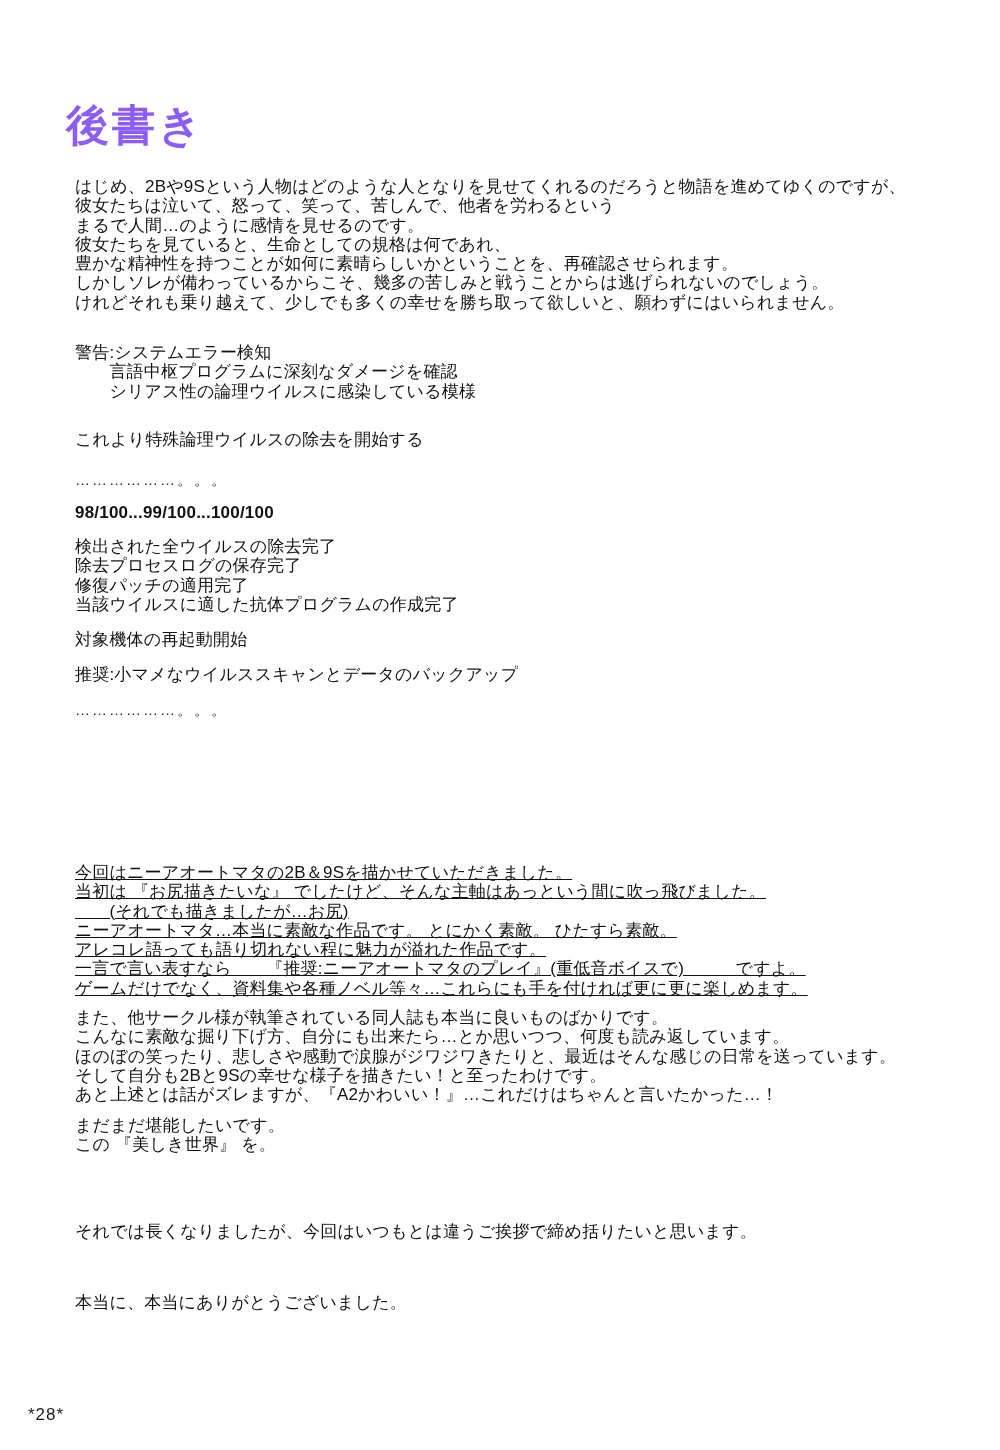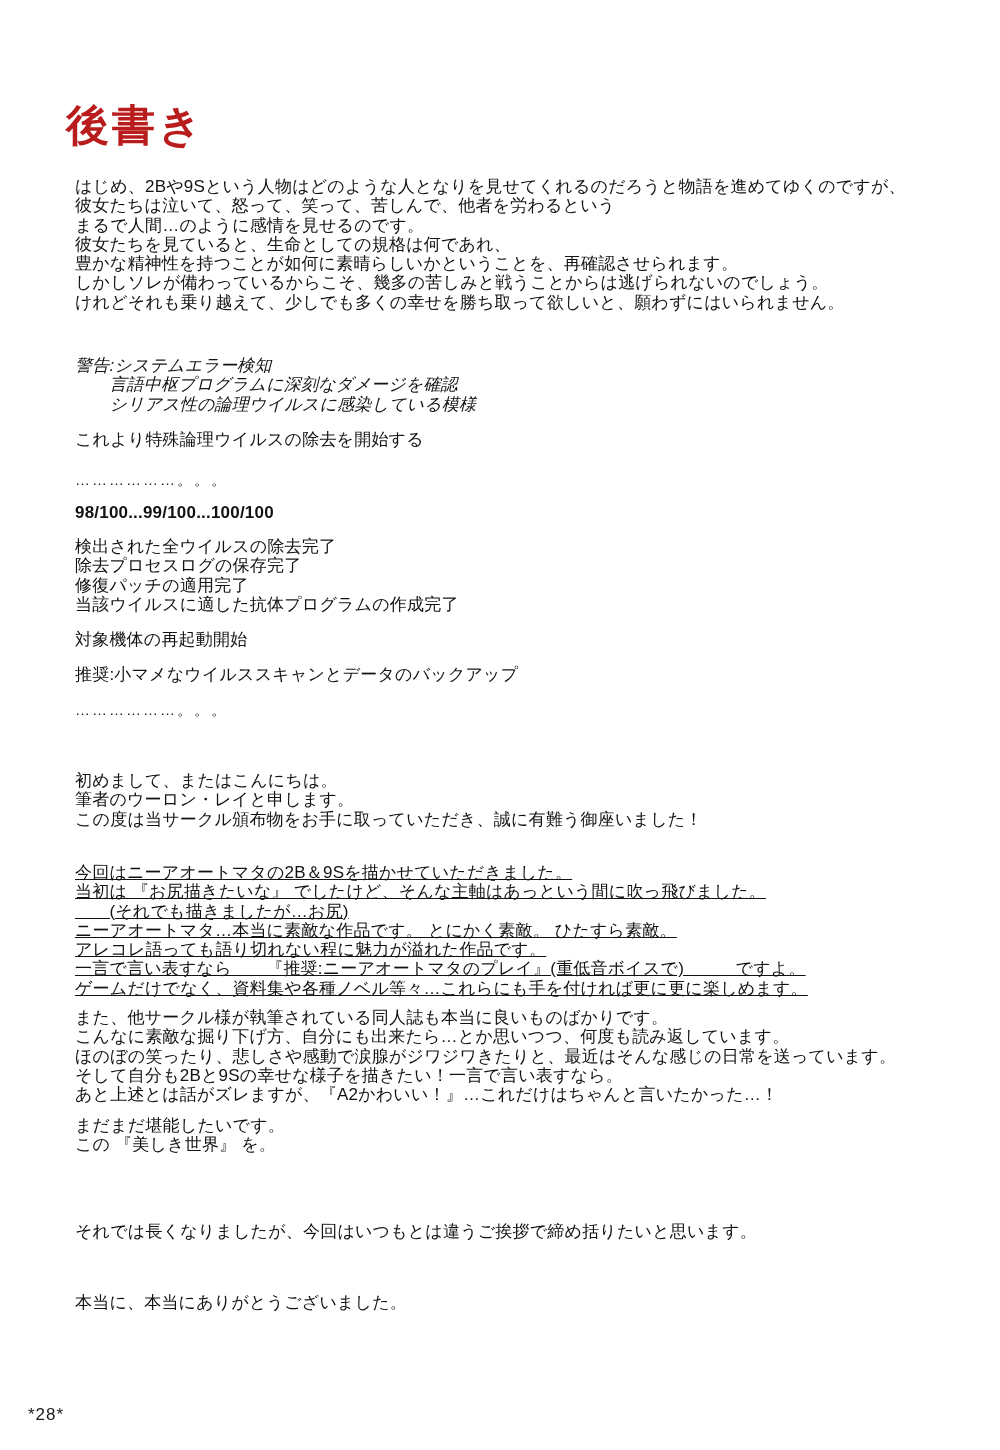--- a/index.html
+++ b/index.html
@@ -16,39 +16,39 @@
     font-family: "Liberation Sans", sans-serif;
     color: #121212;
   }
   .doc-title {
     position: absolute;
     left: 66px;
     top: 68px;
     font-size: 43px;
     font-weight: 600;
     letter-spacing: 3px;
-    color: #b91c1c;
+    color: #8b5cf6;
   }
   .block {
     position: absolute;
     left: 75px;
     font-size: 17px;
     line-height: 19.3px;
     letter-spacing: 0.2px;
   }
   .block .line {
     white-space: pre;
   }
   .ellipsis-line {
     font-size: 15px;
     letter-spacing: 2px;
     color: #222;
   }
   .b-intro            { top: 177px; }
-  .b-system-alert     { top: 356px; font-style: italic; }
+  .b-system-alert     { top: 343px; }
   .b-removal-start    { top: 430px; text-align: right; }
   .b-ellipsis-1       { top: 470px; }
   .b-progress         { top: 503px; font-weight: bold; }
   .b-removal-results  { top: 537px; }
   .b-reboot           { top: 630px; }
   .b-recommendation   { top: 665px; }
   .b-ellipsis-2       { top: 700px; }
   .b-greeting         { top: 771px; }
   .b-about-work       { top: 863px; text-decoration: underline; }
   .b-about-doujin     { top: 1008px; }
@@ -111,41 +111,36 @@
     </div>
 
   <div class="block b-recommendation">
       <div class="line">推奨:小マメなウイルススキャンとデータのバックアップ</div>
     </div>
 
   <div class="block b-ellipsis-2 ellipsis-line">
       <div class="line">………………。。。</div>
     </div>
 
-  <div class="block b-greeting">
-      <div class="line">初めまして、またはこんにちは。</div>
-      <div class="line">筆者のウーロン・レイと申します。</div>
-      <div class="line">この度は当サークル頒布物をお手に取っていただき、誠に有難う御座いました！</div>
-    </div>
 
   <div class="block b-about-work">
       <div class="line">今回はニーアオートマタの2B＆9Sを描かせていただきました。</div>
       <div class="line">当初は 『お尻描きたいな』 でしたけど、そんな主軸はあっという間に吹っ飛びました。</div>
       <div class="line">　　(それでも描きましたが…お尻)</div>
       <div class="line">ニーアオートマタ…本当に素敵な作品です。 とにかく素敵。 ひたすら素敵。</div>
       <div class="line">アレコレ語っても語り切れない程に魅力が溢れた作品です。</div>
       <div class="line">一言で言い表すなら　　『推奨:ニーアオートマタのプレイ』(重低音ボイスで)　　　ですよ。</div>
       <div class="line">ゲームだけでなく、資料集や各種ノベル等々…これらにも手を付ければ更に更に楽しめます。</div>
     </div>
 
   <div class="block b-about-doujin">
       <div class="line">また、他サークル様が執筆されている同人誌も本当に良いものばかりです。</div>
       <div class="line">こんなに素敵な掘り下げ方、自分にも出来たら…とか思いつつ、何度も読み返しています。</div>
       <div class="line">ほのぼの笑ったり、悲しさや感動で涙腺がジワジワきたりと、最近はそんな感じの日常を送っています。</div>
-      <div class="line">そして自分も2Bと9Sの幸せな様子を描きたい！一言で言い表すなら。</div>
+      <div class="line">そして自分も2Bと9Sの幸せな様子を描きたい！と至ったわけです。</div>
       <div class="line">あと上述とは話がズレますが、『A2かわいい！』…これだけはちゃんと言いたかった…！</div>
     </div>
 
   <div class="block b-closing-thoughts">
       <div class="line">まだまだ堪能したいです。</div>
       <div class="line">この 『美しき世界』 を。</div>
     </div>
 
   <div class="block b-farewell">
       <div class="line">それでは長くなりましたが、今回はいつもとは違うご挨拶で締め括りたいと思います。</div>

